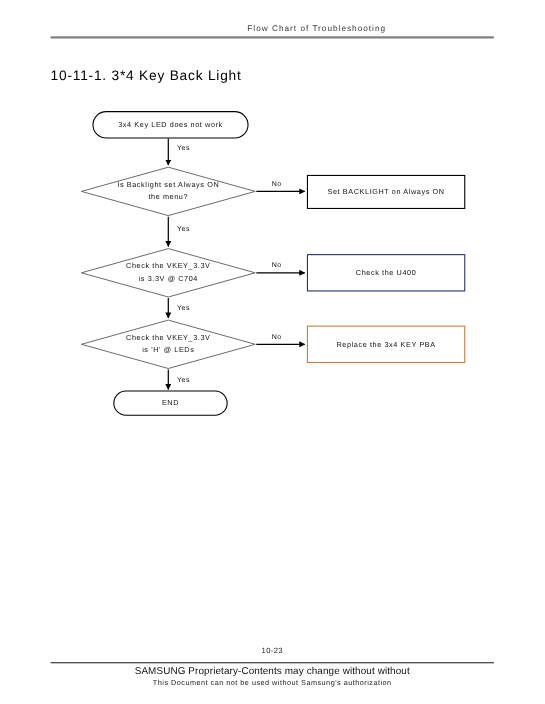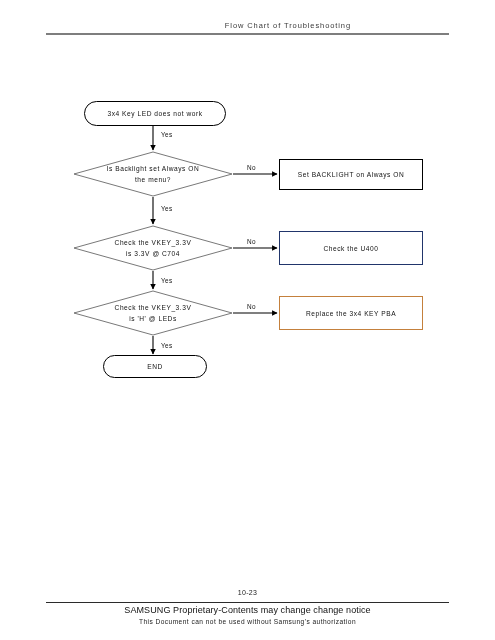--- a/index.html
+++ b/index.html
@@ -140,20 +140,21 @@
     color: #222222;
   }
 </style>
 </head>
 <body>
 
 <div class="page">
 
   <div class="header-text">Flow Chart of Troubleshooting</div>
   <div class="header-rule"></div>
+  <div class="page-title">10-11-1. 3*4 Key Back Light</div>
 
   <div class="flow">
 
     <svg width="495" height="640" aria-hidden="true">
       <defs>
         <marker id="arrow" viewBox="0 0 10 10" refX="9" refY="5" markerWidth="5" markerHeight="5" orient="auto-start-reverse">
           <path d="M 0 0 L 10 5 L 0 10 z" fill="#000000"></path>
         </marker>
       </defs>
 
@@ -213,16 +214,16 @@
     <div class="process orange" style="left:279px; top:296px; width:144px; height:34px;"></div>
     <div class="node-label" style="left:279px; top:296px; width:144px; height:34px;">Replace the 3x4 KEY PBA</div>
 
     <div class="terminator" style="left:103px; top:355px; width:104px; height:23px;"></div>
     <div class="node-label" style="left:103px; top:355px; width:104px; height:23px;">END</div>
 
   </div>
 
   <div class="footer-pageno">10-23</div>
   <div class="footer-rule"></div>
-  <div class="footer-line1">SAMSUNG Proprietary-Contents may change change notice</div>
+  <div class="footer-line1">SAMSUNG Proprietary-Contents may change without without</div>
   <div class="footer-line2">This Document can not be used without Samsung's authorization</div>
 
 </div>
 
 </body></html>

